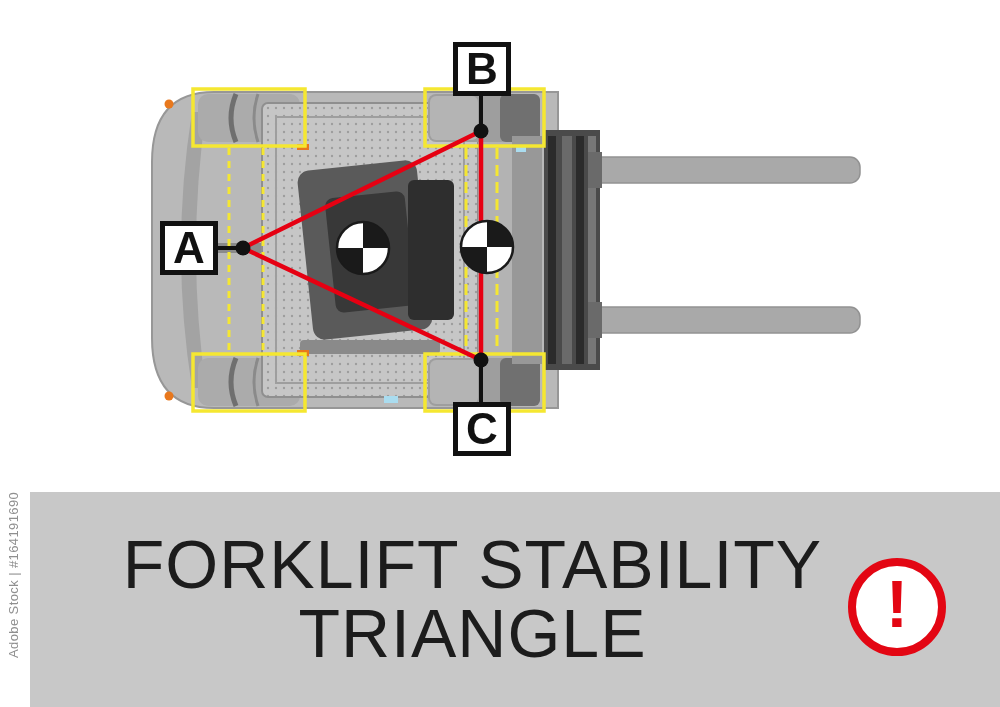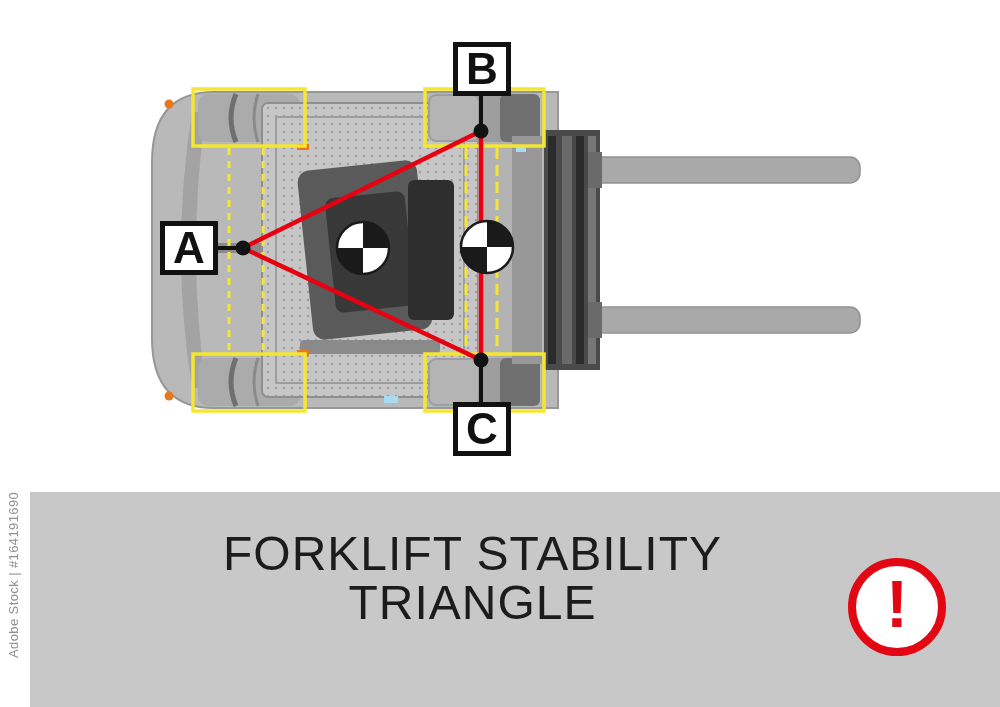--- a/index.html
+++ b/index.html
@@ -25,21 +25,21 @@
   .label-a{left:160px;top:221px;}
   .label-b{left:453px;top:42px;}
   .label-c{left:453px;top:402px;}
   .banner{
     position:absolute;left:30px;top:492px;width:970px;height:215px;
     background:var(--banner-gray);
   }
   .title-wrap{
     position:absolute;left:30px;top:530px;width:885px;
     text-align:center;color:var(--title-black);
-    font-size:48px;line-height:1.02;letter-spacing:1px;font-weight:400;
+    font-size:68px;line-height:1.02;letter-spacing:1px;font-weight:400;
   }
   .warning-badge{
     position:absolute;left:848px;top:558px;width:98px;height:98px;box-sizing:border-box;
     border:8px solid var(--warning-red);border-radius:50%;background:#ffffff;
     display:flex;align-items:center;justify-content:center;
   }
   .warning-badge span{
     font-size:66px;font-weight:700;color:var(--warning-red);line-height:1;
     transform:translateY(-3px);
   }

